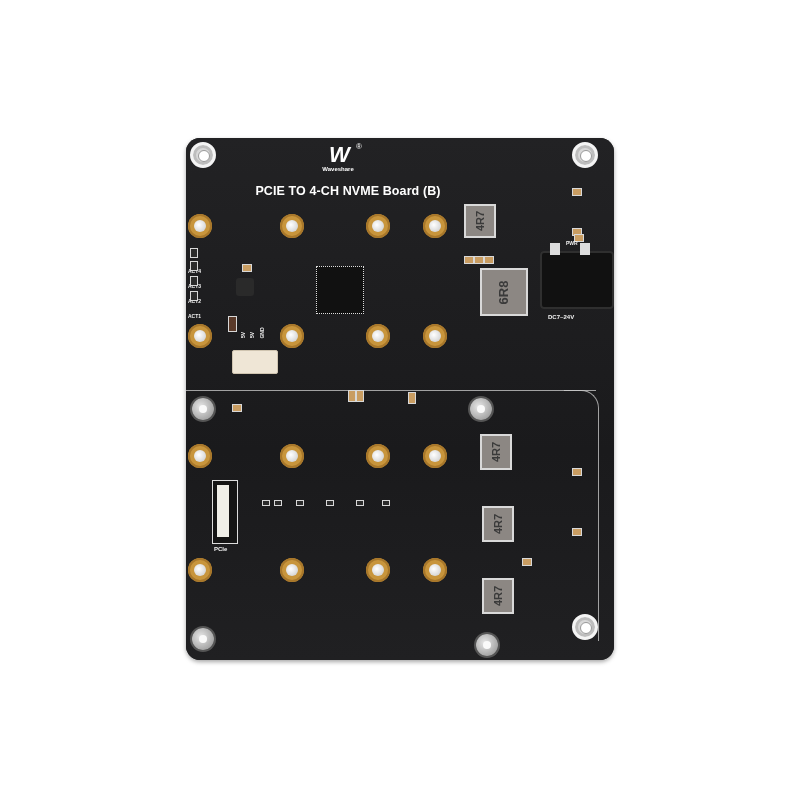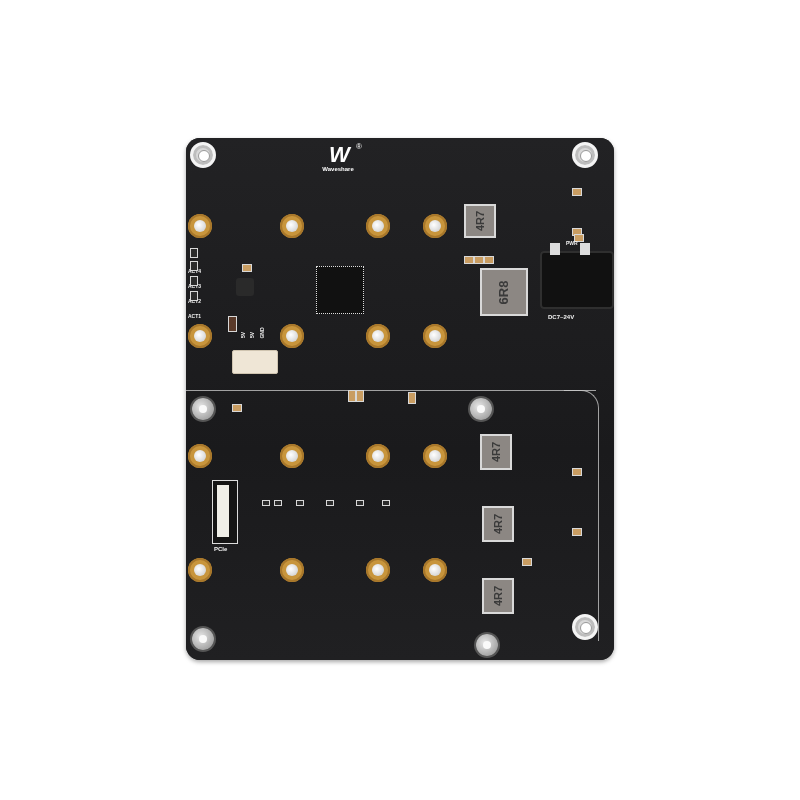--- a/index.html
+++ b/index.html
@@ -41,20 +41,21 @@
 
   <div class="mount-hole" style="left:4px;top:4px;"></div>
   <div class="mount-hole" style="left:386px;top:4px;"></div>
   <div class="mount-hole" style="left:386px;top:476px;"></div>
 
   <div class="logo">
     <div class="logo-mark">W</div>
     <span class="logo-reg">®</span>
     <div class="logo-name">Waveshare</div>
   </div>
+  <div class="board-title">PCIE TO 4-CH NVME Board (B)</div>
 
   <div class="gold-pad" style="left:2px;top:76px;"></div>
   <div class="gold-pad" style="left:94px;top:76px;"></div>
   <div class="gold-pad" style="left:180px;top:76px;"></div>
   <div class="gold-pad" style="left:237px;top:76px;"></div>
 
   <div class="gold-pad" style="left:2px;top:186px;"></div>
   <div class="gold-pad" style="left:94px;top:186px;"></div>
   <div class="gold-pad" style="left:180px;top:186px;"></div>
   <div class="gold-pad" style="left:237px;top:186px;"></div>

